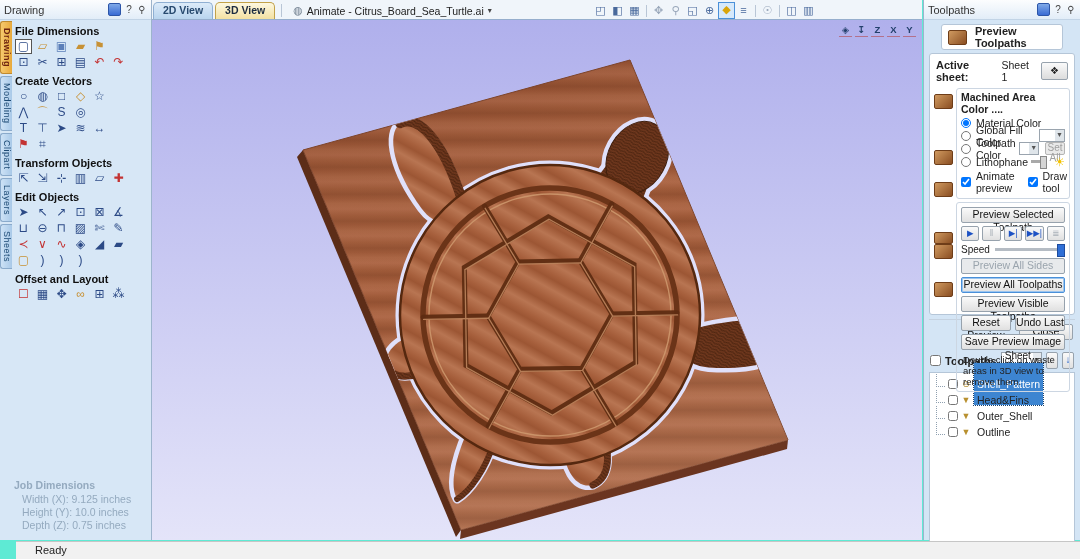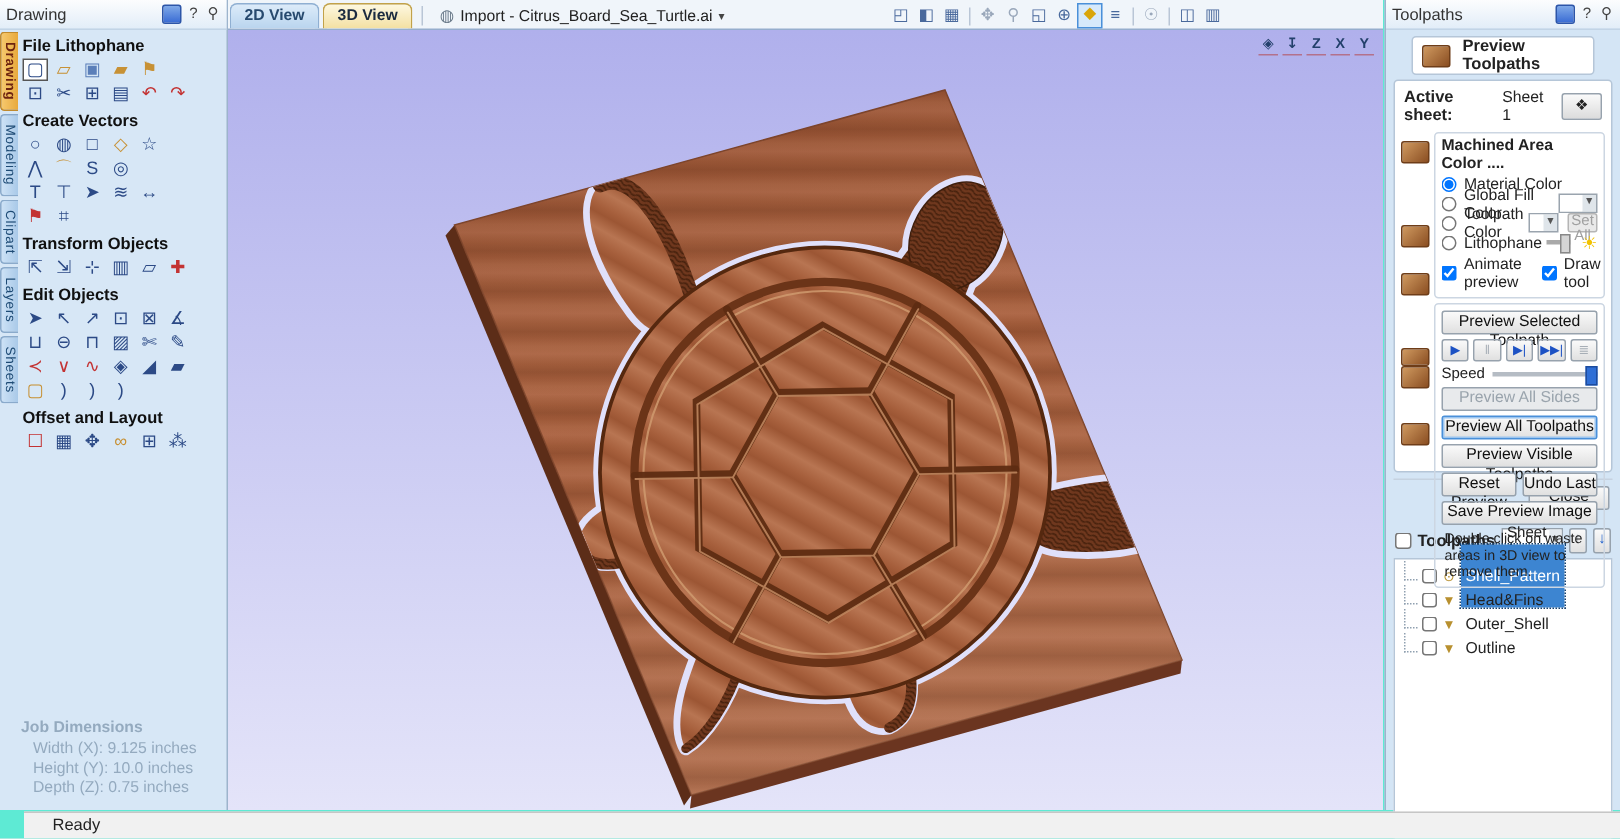--- a/index.html
+++ b/index.html
@@ -136,21 +136,21 @@
 
     <div id="side-tabs">
       <span class="stab active">Drawing</span>
       <span class="stab">Modeling</span>
       <span class="stab">Clipart</span>
       <span class="stab">Layers</span>
       <span class="stab">Sheets</span>
     </div>
 
     <div id="left-content">
-      <div class="sec-title">File Lithophane</div>
+      <div class="sec-title">File Dimensions</div>
       <div class="irow">
         <span class="ic sel">▢</span>
         <span class="ic gold">▱</span>
         <span class="ic grn">▣</span>
         <span class="ic gold">▰</span>
         <span class="ic gold">⚑</span>
       </div>
       <div class="irow">
         <span class="ic">⊡</span>
         <span class="ic">✂</span>
@@ -246,21 +246,21 @@
       <div class="jd-line">Depth (Z): 0.75 inches</div>
     </div>
   </div>
 
   <div id="centerbar">
     <span class="vtab">2D View</span>
     <span class="vtab active">3D View</span>
     <span class="cb-sep"></span>
     <span id="import-seg">
       <span class="globe">◍</span>
-      <span>Import - Citrus_Board_Sea_Turtle.ai</span>
+      <span>Animate - Citrus_Board_Sea_Turtle.ai</span>
       <span class="caret">▾</span>
     </span>
     <span id="main-toolbar">
       <span class="tbic">◰</span>
       <span class="tbic">◧</span>
       <span class="tbic">▦</span>
       <span class="tbsep"></span>
       <span class="tbic dim">✥</span>
       <span class="tbic dim">⚲</span>
       <span class="tbic">◱</span>

